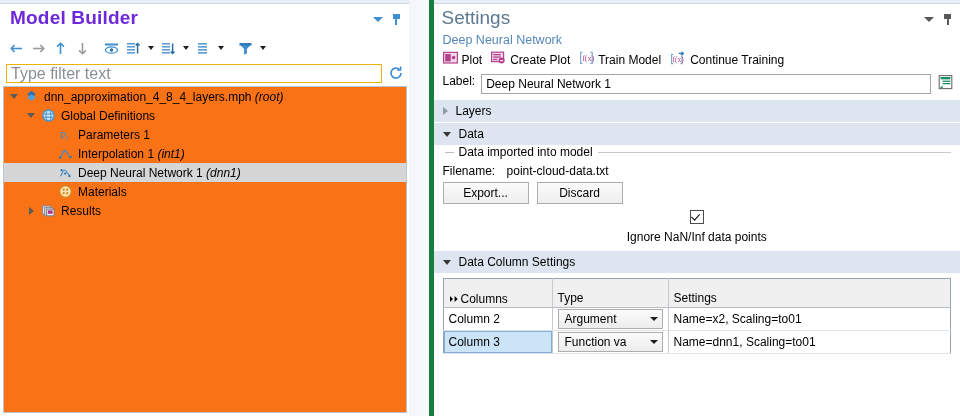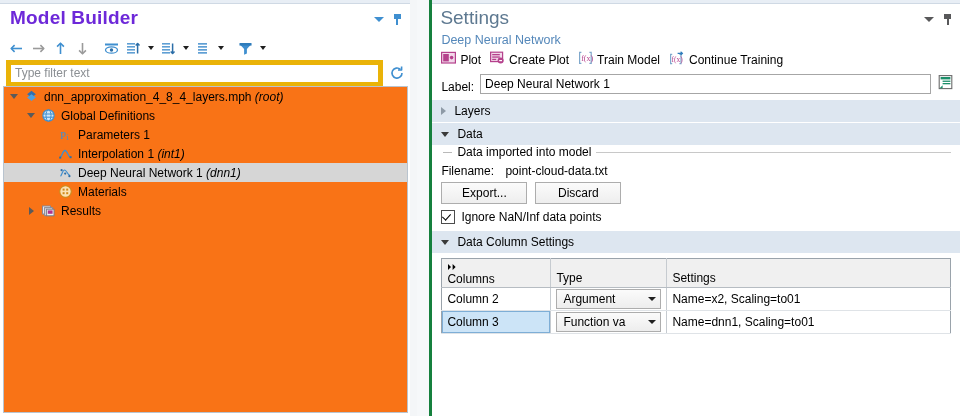--- a/index.html
+++ b/index.html
@@ -104,23 +104,23 @@
   .mb-filter-row {
     height: 24px;
     display: flex;
     align-items: center;
     padding: 0 5px 0 6px;
     gap: 6px;
   }
   .filter-input {
     flex: 1;
     height: 17px;
-    border: 5px solid #eab308;
+    border: 1px solid #eab308;
     background: #ffffff;
-    font-size: 12px;
+    font-size: 16px;
     color: #8b8f93;
     padding: 0 4px;
     line-height: 17px;
     display: flex;
     align-items: center;
   }
   .refresh-ico { width: 16px; height: 16px; }
 
   
   .mb-tree {
@@ -173,21 +173,21 @@
     background: #f4f6f8;
   }
 
   
   .right-panel {
     width: 536px;
     height: 416px;
     background: #ffffff;
     display: flex;
     flex-direction: column;
-    border-left: 3px solid #15803d;
+    border-left: 5px solid #15803d;
     margin-left: 12px;
   }
   .st-title-row {
     display: flex;
     align-items: flex-start;
     padding: 1px 8px 0 8px;
     height: 28px;
   }
   .st-title {
     font-size: 19px;
@@ -206,21 +206,21 @@
     align-items: center;
     padding: 1px 0 3px 9px;
     gap: 9px;
     font-size: 12px;
   }
   .act {
     display: flex; align-items: center; gap: 4px;
   }
   .st-label-row {
     display: flex;
-    align-items: flex-end;
+    align-items: flex-start;
     padding: 3px 6px 5px 9px;
     gap: 6px;
   }
   .st-label-text { font-size: 12px; }
   .st-input {
     flex: 1;
     height: 18px;
     border: 1px solid #a6a6a6;
     background: #ffffff;
     font-size: 12px;
@@ -258,21 +258,21 @@
   .btn-row { display: flex; gap: 8px; padding: 1px 0 4px 0; }
   .btn {
     min-width: 64px;
     height: 20px;
     border: 1px solid #adadad;
     background: linear-gradient(#fbfbfb, #eeeeee);
     font-size: 12px;
     display: flex; align-items: center; justify-content: center;
     padding: 0 10px;
   }
-  .chk-row { display: flex; align-items: center; gap: 6px; padding: 2px 0 6px 0; font-size: 12px; }
+  .chk-row { display: flex; align-items: center; gap: 6px; padding: 2px 0 6px 0; font-size: 12px; flex-direction: column; }
   .chk {
     width: 12px; height: 12px;
     border: 1px solid #4c4c4c;
     background: #ffffff;
     position: relative;
   }
   .chk.checked::after {
     content: "";
     position: absolute;
     left: 2px; top: 1px;
@@ -328,21 +328,21 @@
     font-size: 12px;
   }
   .dd .cc {
     width: 0; height: 0;
     border-left: 4px solid transparent;
     border-right: 4px solid transparent;
     border-top: 4px solid #1f1f1f;
     margin-left: 6px;
   }
   .hdr-ico { display:inline-block; vertical-align: top; }
-  .hdr-cols { display: flex; flex-direction: column; line-height: 1; }
+  .hdr-cols { display: flex; flex-direction: row; line-height: 1; }
 </style>
 </head>
 <body>
 
 <div class="app">
 
   <div class="left-panel">
     <div class="panel-topline"></div>
 
     <div class="panel-title-row">

